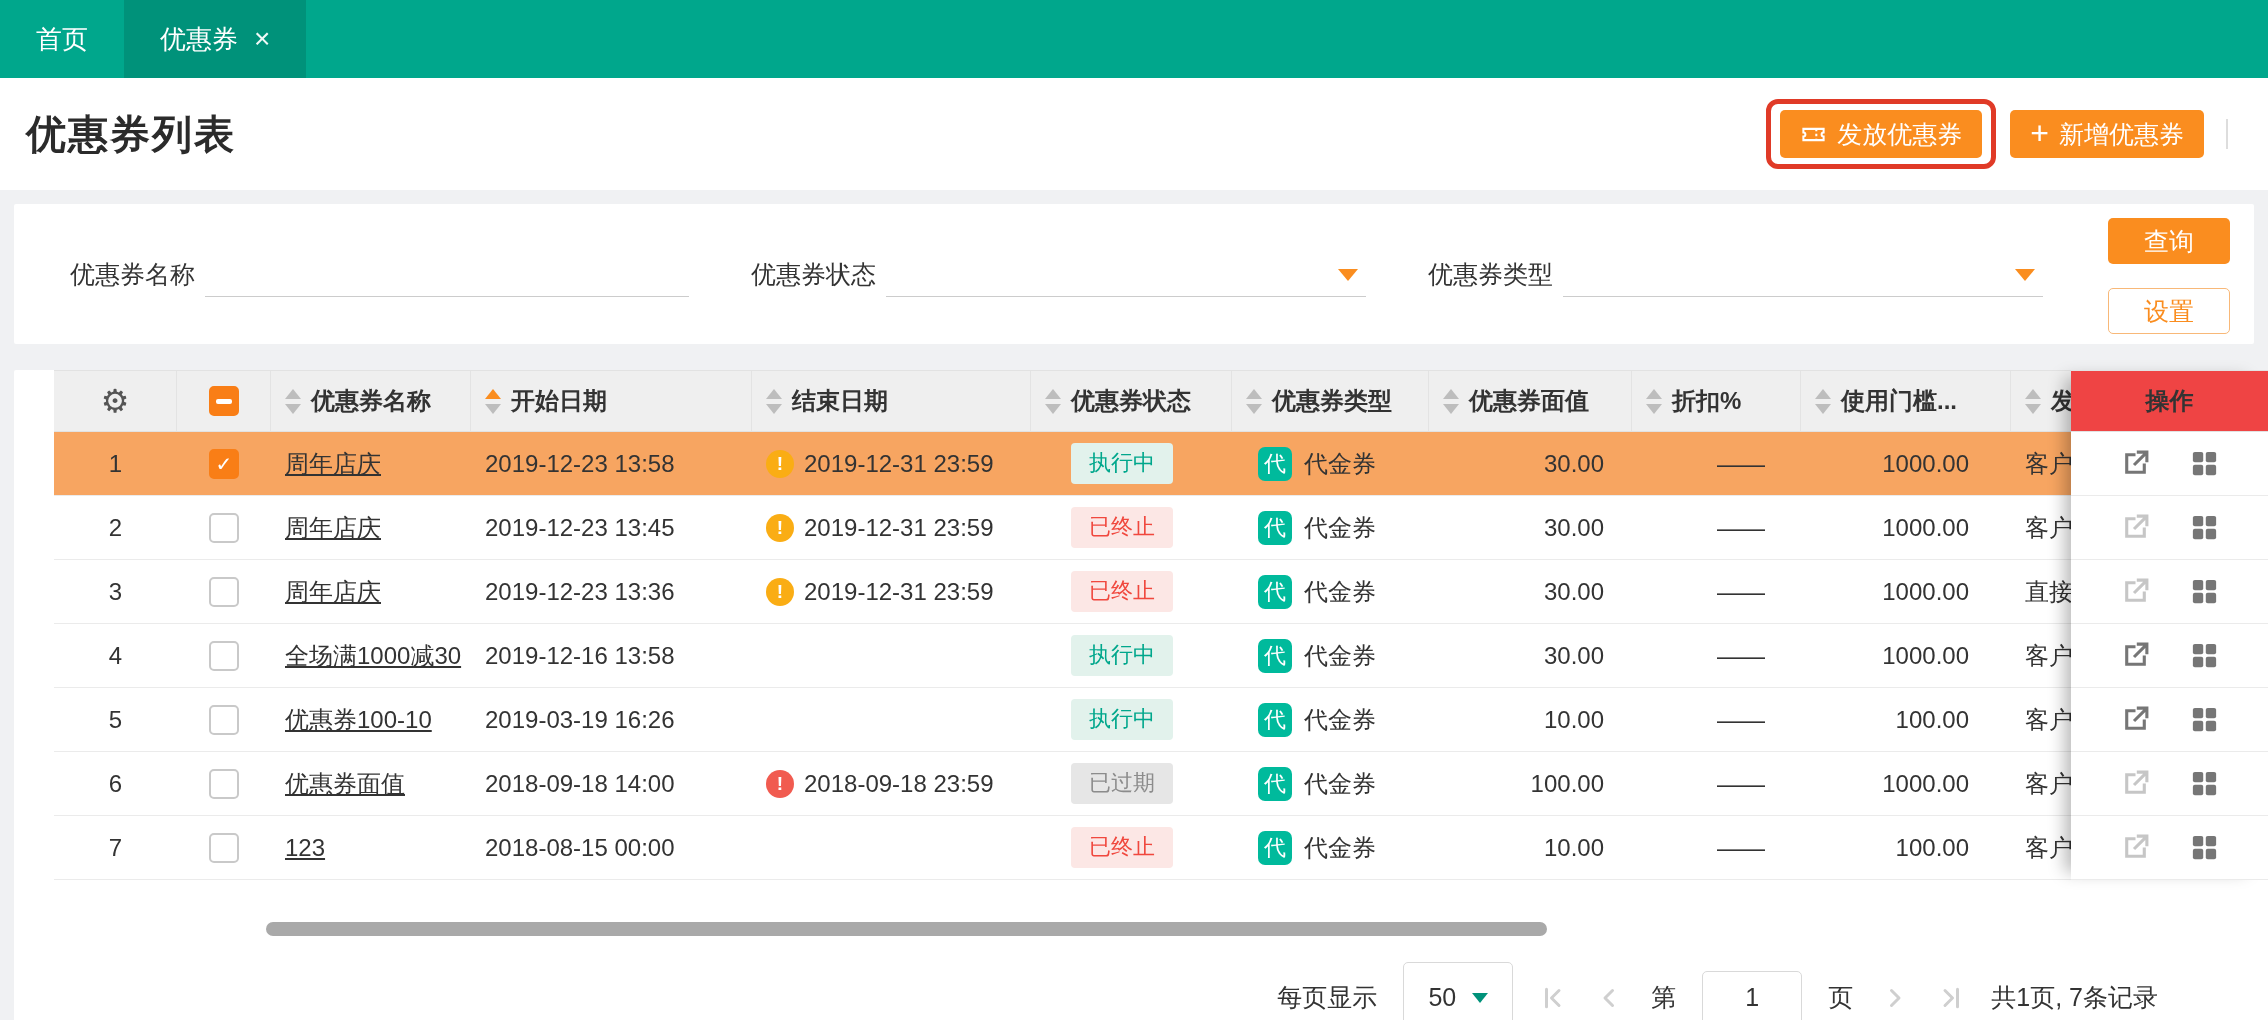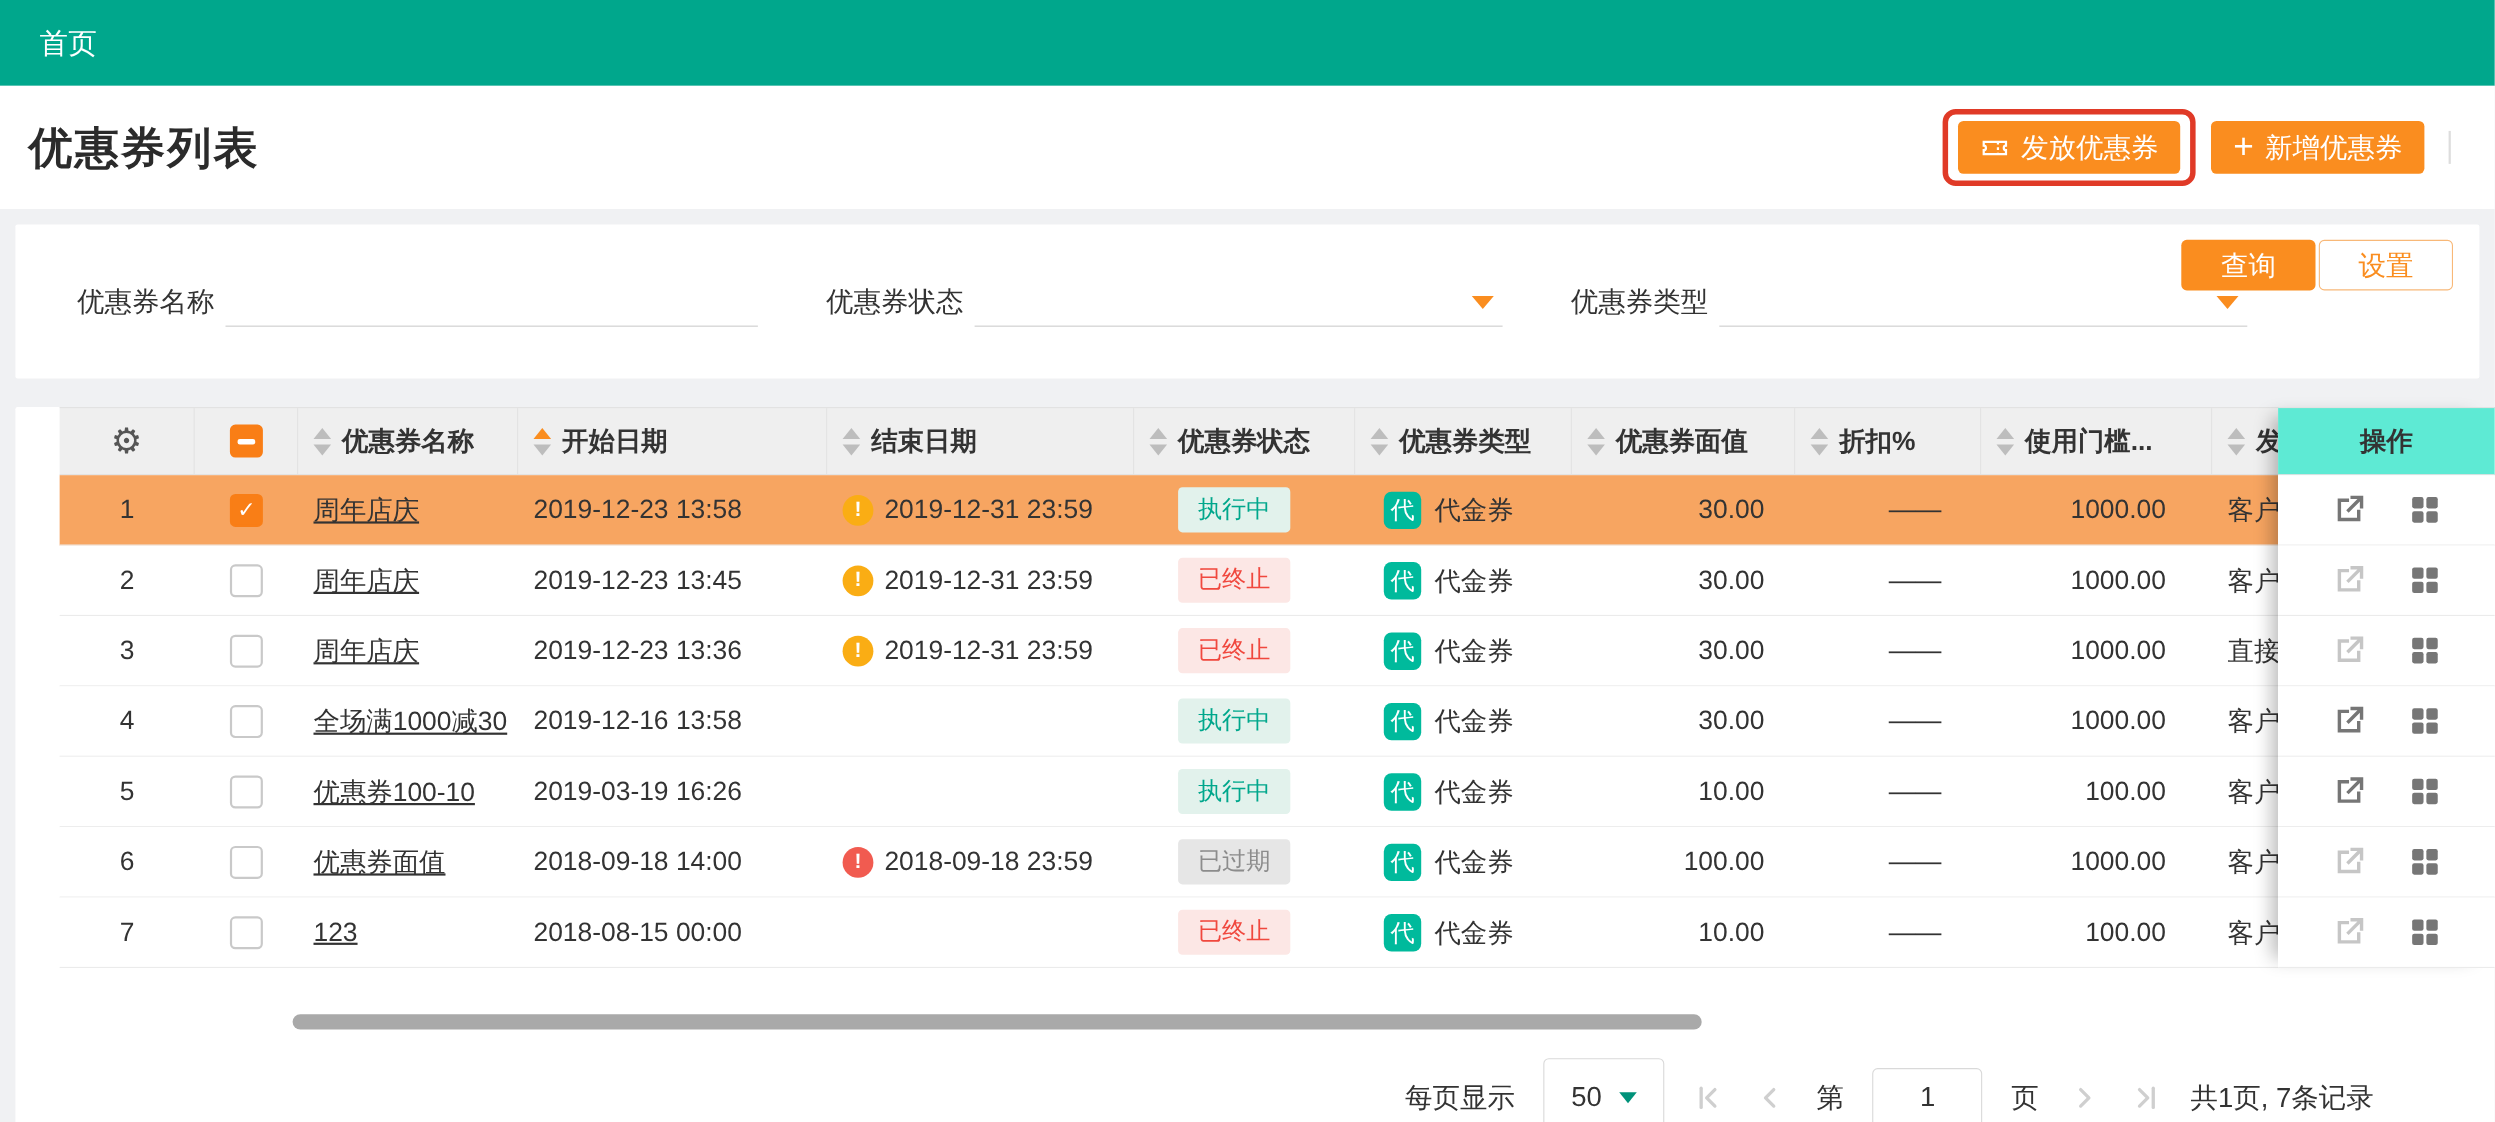--- a/index.html
+++ b/index.html
@@ -21,21 +21,21 @@
   .btn .plus { font-size:32px; line-height:1; margin-top:-3px; }
   .vdivider { width:2px; height:30px; background:#ddd; margin-left:8px; }
 
   
   .filter-card { margin:14px 14px 0; background:#fff; height:140px; display:flex; align-items:center; padding-left:56px; position:relative; border-radius:2px; }
   .field { display:flex; align-items:center; margin-right:62px; }
   .field-label { font-size:25px; color:#333; white-space:nowrap; }
   .line-input { width:484px; height:46px; border:none; border-bottom:1px solid #ccc; outline:none; font-size:24px; background:transparent; margin-left:10px; }
   .line-select { width:480px; height:46px; border-bottom:1px solid #ccc; margin-left:10px; position:relative; cursor:pointer; }
   .chev { position:absolute; right:8px; top:18px; width:0; height:0; border-left:10px solid transparent; border-right:10px solid transparent; border-top:12px solid #FA8D1F; }
-  .filter-buttons { position:absolute; right:24px; top:14px; display:flex; flex-direction:row; gap:3px; }
+  .filter-buttons { position:absolute; right:24px; top:14px; display:flex; flex-direction:column; gap:24px; }
   .btn-search { width:122px; height:46px; background:#FA8D1F; color:#fff; font-size:25px; border:none; border-radius:5px; cursor:pointer; }
   .btn-settings { width:122px; height:46px; background:#fff; color:#FA8D1F; font-size:25px; border:1px solid #F8B878; border-radius:5px; cursor:pointer; }
 
   
   .table-card { margin:14px 0 0 14px; background:#fff; height:676px; position:relative; border-radius:2px; }
   .table-wrap { position:relative; margin:26px 0 0 40px; width:calc(100% - 40px); }
   .scroll-area { overflow:hidden; width:calc(100% - 197px); }
 
   .thead { display:flex; width:2157px; height:62px; background:#EFEFEF; border-top:1px solid #E2E2E2; border-bottom:1px solid #E2E2E2; }
   .hcell { display:flex; align-items:center; padding-left:14px; font-size:24px; font-weight:bold; color:#333; flex-shrink:0; border-right:1px solid #E3E3E3; height:100%; }
@@ -73,21 +73,21 @@
   .warn.orange { background:#FAAD14; } .warn.red { background:#F15B50; }
 
   .badge { display:inline-block; padding:6px 18px; border-radius:4px; font-size:22px; line-height:1.3; }
   .badge.running { background:#E2F2EC; color:#00A78C; }
   .badge.terminated { background:#FCE7E5; color:#F0483E; }
   .badge.expired { background:#E6E6E6; color:#8C8C8C; }
 
   .type-badge { display:inline-flex; align-items:center; justify-content:center; width:34px; height:34px; border-radius:7px; background:#00BA9C; color:#fff; font-size:22px; margin-right:12px; flex-shrink:0; }
 
   .ops-col { position:absolute; top:0; right:0; width:197px; background:#fff; box-shadow:-14px 0 16px -8px rgba(0,0,0,0.28); }
-  .ops-header { height:62px; background:#5eead4; border-top:1px solid #E2E2E2; border-bottom:1px solid #E2E2E2; display:flex; align-items:center; justify-content:center; font-weight:bold; font-size:24px; color:#333; }
+  .ops-header { height:62px; background:#ef4444; border-top:1px solid #E2E2E2; border-bottom:1px solid #E2E2E2; display:flex; align-items:center; justify-content:center; font-weight:bold; font-size:24px; color:#333; }
   .ops-cell { height:64px; border-bottom:1px solid #EBEBEB; display:flex; align-items:center; justify-content:center; gap:38px; background:#fff; }
   .icon-btn { width:31px; height:31px; color:#767676; cursor:pointer; }
   .icon-btn.disabled { color:#C6C6C6; cursor:default; }
   .icon-btn svg { width:100%; height:100%; fill:currentColor; }
 
   .hscroll { margin:42px 0 0 40px; width:calc(100% - 237px); height:14px; position:relative; }
   .hscroll .thumb { position:absolute; left:10.5%; width:63.5%; height:14px; border-radius:7px; background:#A9A9A9; cursor:pointer; }
 
   
   .pagination { display:flex; align-items:center; justify-content:flex-end; margin:26px 110px 0 0; gap:26px; font-size:25px; color:#555; }
@@ -97,20 +97,24 @@
   .nav-ic svg { width:100%; height:100%; stroke:currentColor; fill:none; stroke-width:2.4; stroke-linecap:round; stroke-linejoin:round; }
   .page-input { width:100px; height:54px; border:1px solid #D9D9D9; border-radius:5px; text-align:center; font-size:25px; color:#333; outline:none; background:#fff; }
   .pg-label, .total-text { color:#333; }
 </style>
 </head>
 <body>
 
 <div class="topbar">
   <div class="tab">
     <span>首页</span>
+  </div>
+  <div class="tab active">
+    <span>优惠券</span>
+    <span class="close">×</span>
   </div>
 </div>
 
 <div class="page-header">
   <div class="page-title">优惠券列表</div>
   <div class="header-actions">
     <div class="annotation">
       <button class="btn">
         <svg viewBox="0 0 24 24" width="27" height="27" fill="none" stroke="#fff" stroke-width="1.8">
             <path d="M3 7h18v3.2a1.8 1.8 0 0 0 0 3.6V17H3v-3.2a1.8 1.8 0 0 0 0-3.6V7z"></path>

